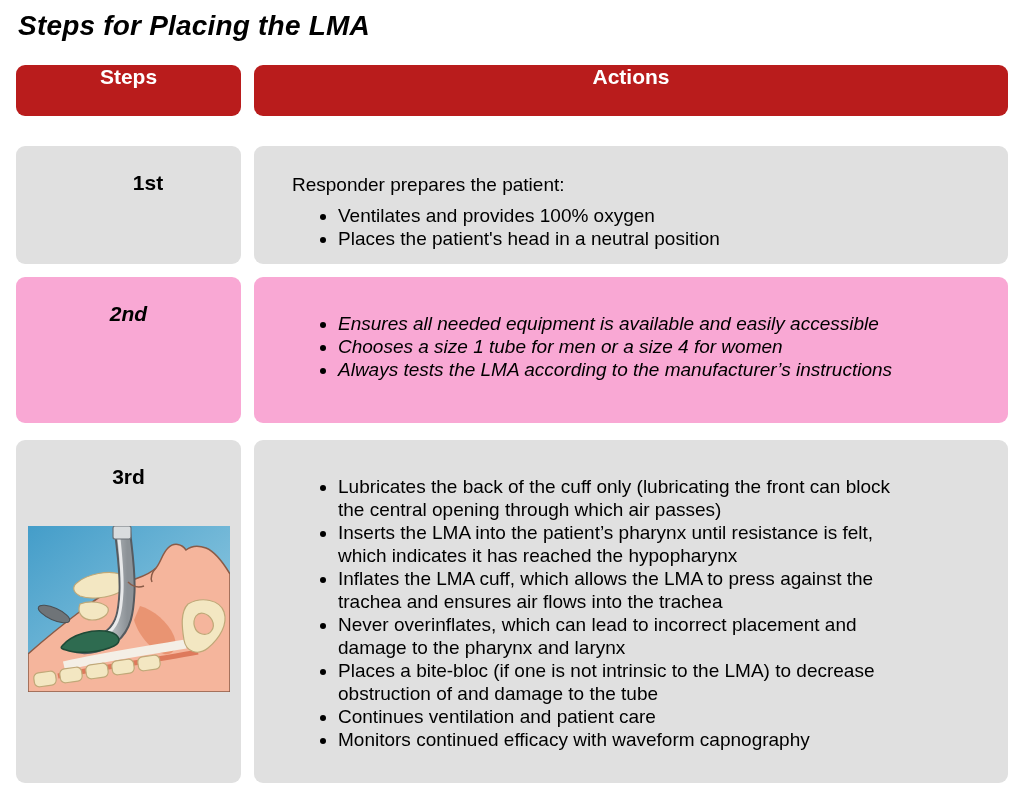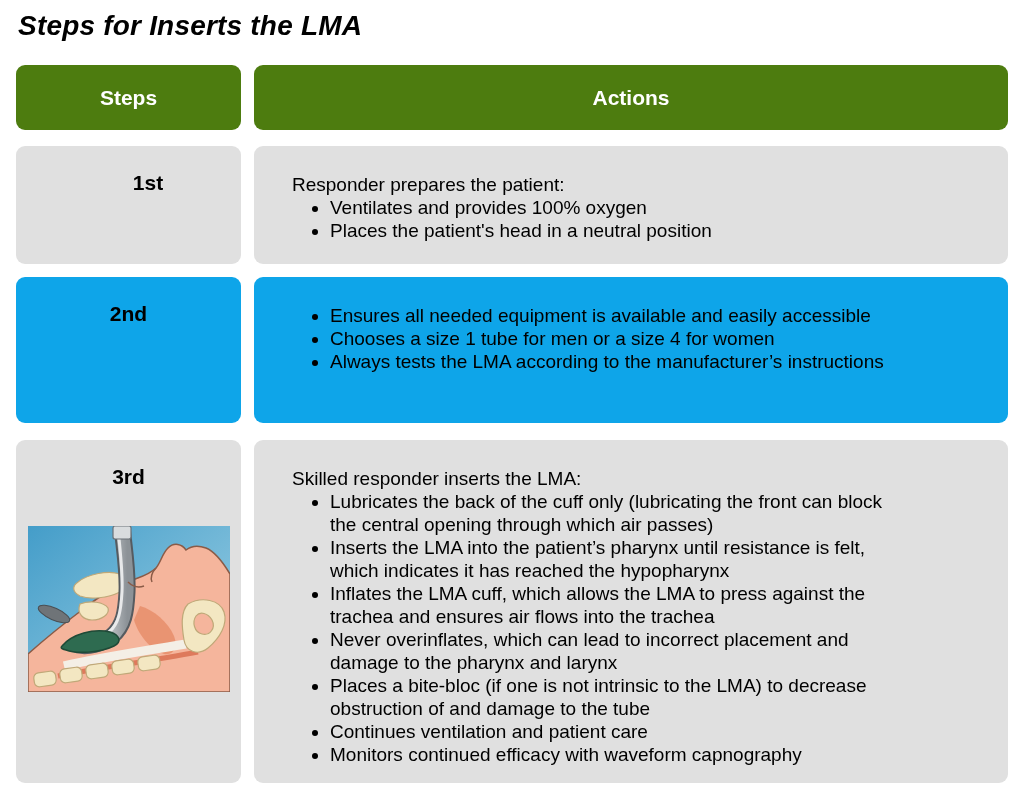--- a/index.html
+++ b/index.html
@@ -7,42 +7,42 @@
   .page{position:relative;width:1024px;height:800px;background:#fff;overflow:hidden;}
   .page-title{
     position:absolute;left:18px;top:10px;
     font-size:28px;font-weight:bold;font-style:italic;color:#000;
     letter-spacing:0.2px;
   }
   .cell{position:absolute;border-radius:9px;box-sizing:border-box;}
   .col-steps{left:16px;width:225px;}
   .col-actions{left:254px;width:754px;}
   .header-cell{
-    top:65px;height:65px;background:#4d7c0f;
-    display:flex;align-items:center;justify-content:center;
+    top:65px;height:51px;background:#b91c1c;
+    display:flex;align-items:flex-start;justify-content:center;
     color:#fff;font-weight:bold;font-size:21px;
   }
   .row1{top:146px;height:118px;padding-left:39px;}
   .row2{top:277px;height:146px;}
   .row3{top:440px;height:343px;}
   .bg-gray{background:#E0E0E0;}
-  .bg-orange{background:#0ea5e9;}
+  .bg-orange{background:#f9a8d4;font-style:italic;}
   .step-cell{text-align:center;padding-top:25px;font-size:21px;font-weight:bold;}
   .action-cell{padding:27px 12px 0 38px;font-size:19px;line-height:23px;}
   .action-cell .intro{margin:0;}
-  .action-cell ul{margin:0;padding:0 0 0 38px;list-style:disc outside;}
+  .action-cell ul{margin:8px;padding:0 0 0 38px;list-style:disc outside;}
   .action-cell li{white-space:pre-wrap;}
   .illustration{position:absolute;left:12px;top:86px;width:202px;height:166px;}
 </style>
 </head>
 <body>
 
 <div class="page">
 
-  <div class="page-title">Steps for Inserts the LMA</div>
+  <div class="page-title">Steps for Placing the LMA</div>
 
   <div class="cell col-steps header-cell">
     <span>Steps</span>
   </div>
   <div class="cell col-actions header-cell">
     <span>Actions</span>
   </div>
 
   <div class="cell col-steps row1 bg-gray step-cell">
     <span>1st</span>
@@ -116,21 +116,20 @@
       <path d="M90,2 C92,24 95,46 94,66 C93,84 91,98 81,106" fill="none" stroke="#EFF1F2" stroke-width="3" stroke-linecap="round" opacity="0.9"></path>
 
       <rect x="85" y="0" width="18" height="13" rx="2" fill="#D9DCDE" stroke="#6B7176" stroke-width="1.2"></rect>
 
       <path d="M34,120 C44,108 66,102 82,106 C92,109 94,116 86,120 C72,127 48,128 38,124 C34,123 32,122 34,120 Z" fill="#2E6B50" stroke="#1F4A37" stroke-width="1.5"></path>
 
       <path d="M128,42 C124,46 122,52 124,56 M100,56 C104,60 110,62 116,60" fill="none" stroke="#8A5B47" stroke-width="1.5"></path>
     </svg>
   </div>
   <div class="cell col-actions row3 bg-gray action-cell">
-    <p class="intro">Skilled responder inserts the LMA:</p>
     <ul>
         <li>Lubricates the back of the cuff only (lubricating the front can block
 the central opening through which air passes)</li>
         <li>Inserts the LMA into the patient’s pharynx until resistance is felt,
 which indicates it has reached the hypopharynx</li>
         <li>Inflates the LMA cuff, which allows the LMA to press against the
 trachea and ensures air flows into the trachea</li>
         <li>Never overinflates, which can lead to incorrect placement and
 damage to the pharynx and larynx</li>
         <li>Places a bite-bloc (if one is not intrinsic to the LMA) to decrease

